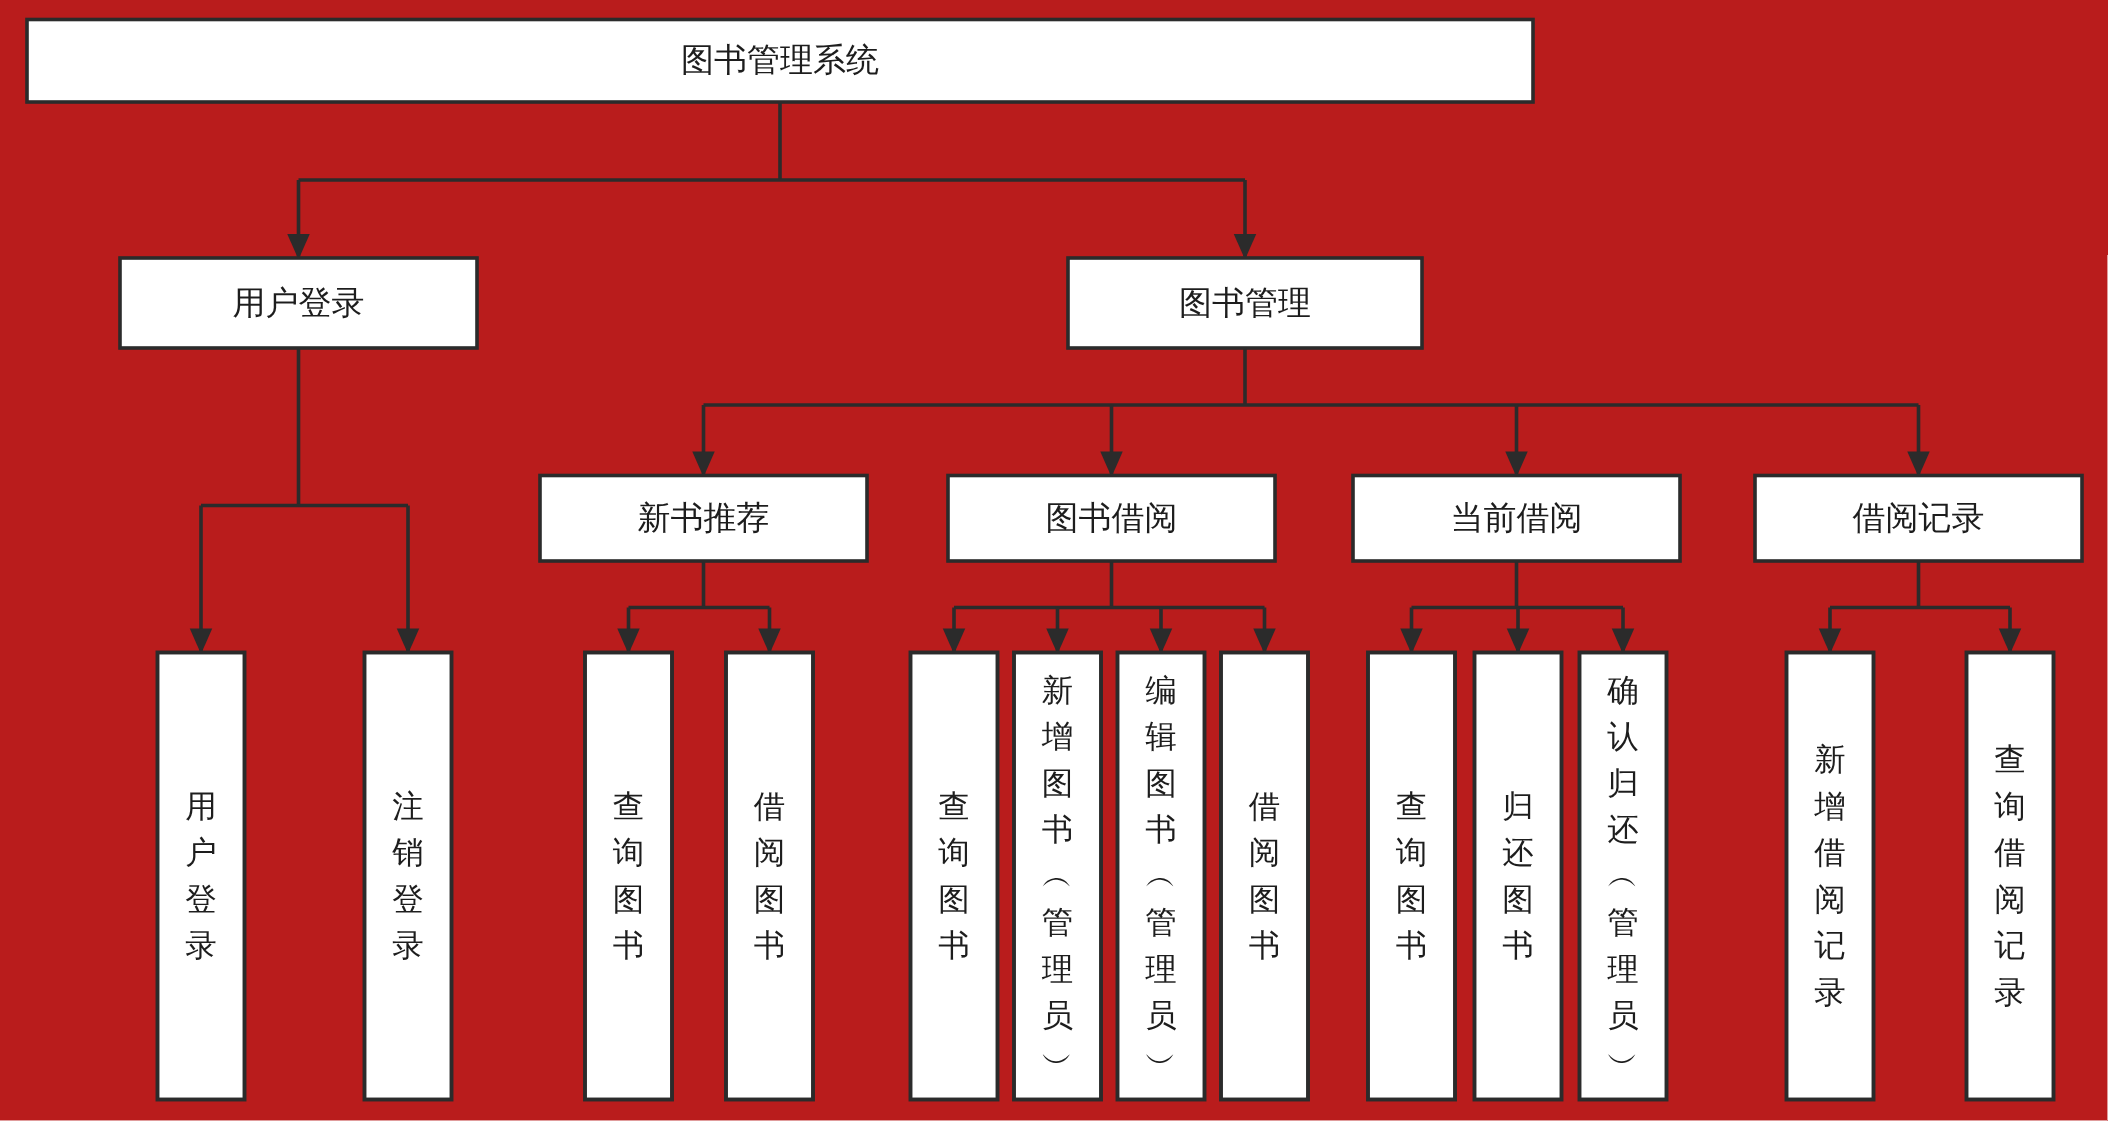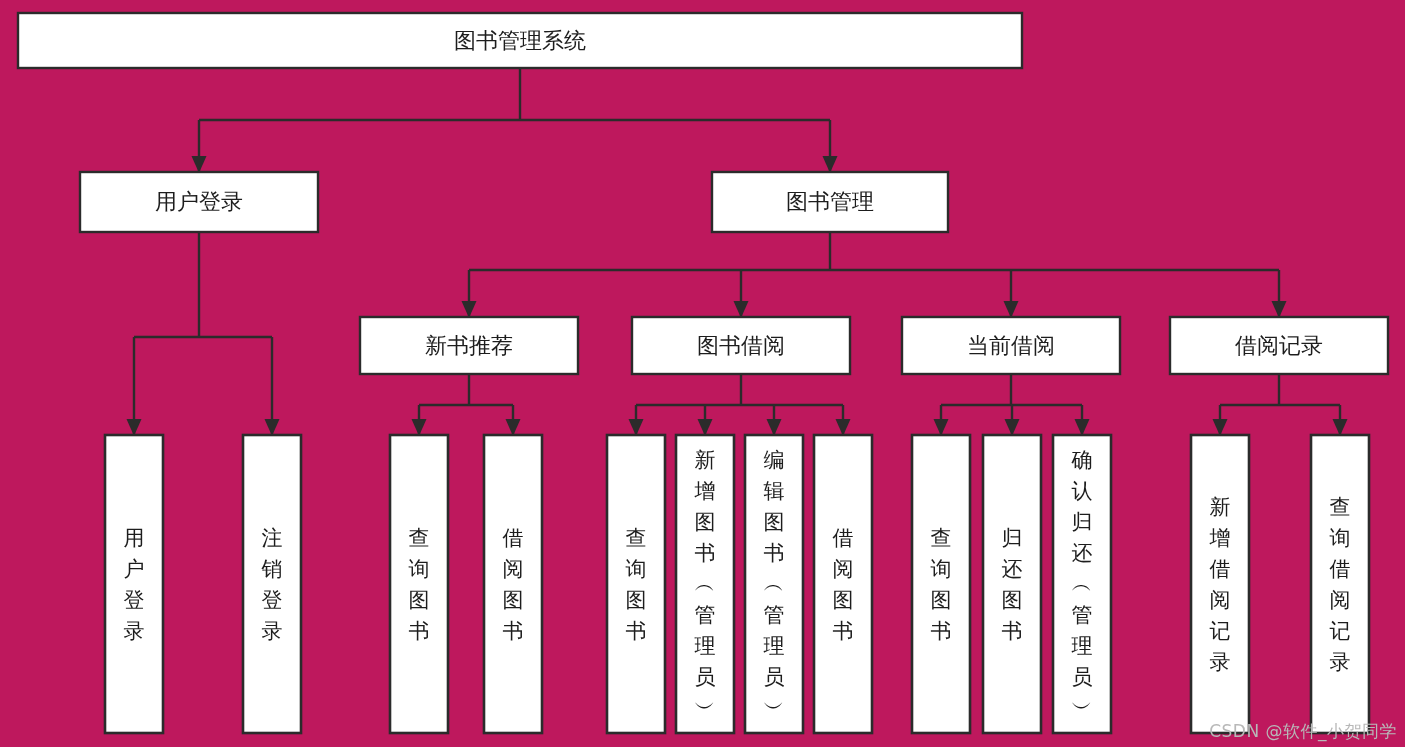--- a/index.html
+++ b/index.html
@@ -11,21 +11,21 @@
   body {
     width: 1405px;
     height: 747px;
     overflow: hidden;
     font-family: "DejaVu Sans", "Liberation Sans", sans-serif;
   }
   #diagram-root {
     position: relative;
     width: 1405px;
     height: 747px;
-    background: #be185d;
+    background: #b91c1c;
   }
   svg#diagram-svg {
     position: absolute;
     top: 0;
     left: 0;
     width: 1405px;
     height: 747px;
     display: block;
   }
   .node-box {
@@ -206,14 +206,13 @@
         <g>
           <rect x="1191" y="435" width="58" height="298" class="node-box leaf"></rect>
           <text x="1220" class="node-label vertical-char" y="507.5"><tspan x="1220" dy="0">新</tspan><tspan x="1220" dy="31">增</tspan><tspan x="1220" dy="31">借</tspan><tspan x="1220" dy="31">阅</tspan><tspan x="1220" dy="31">记</tspan><tspan x="1220" dy="31">录</tspan></text>
         </g>
         <g>
           <rect x="1311" y="435" width="58" height="298" class="node-box leaf"></rect>
           <text x="1340" class="node-label vertical-char" y="507.5"><tspan x="1340" dy="0">查</tspan><tspan x="1340" dy="31">询</tspan><tspan x="1340" dy="31">借</tspan><tspan x="1340" dy="31">阅</tspan><tspan x="1340" dy="31">记</tspan><tspan x="1340" dy="31">录</tspan></text>
         </g>
       </g>
   </svg>
-  <div class="watermark">CSDN @软件_小贺同学</div>
 </div>
 
 </body></html>

